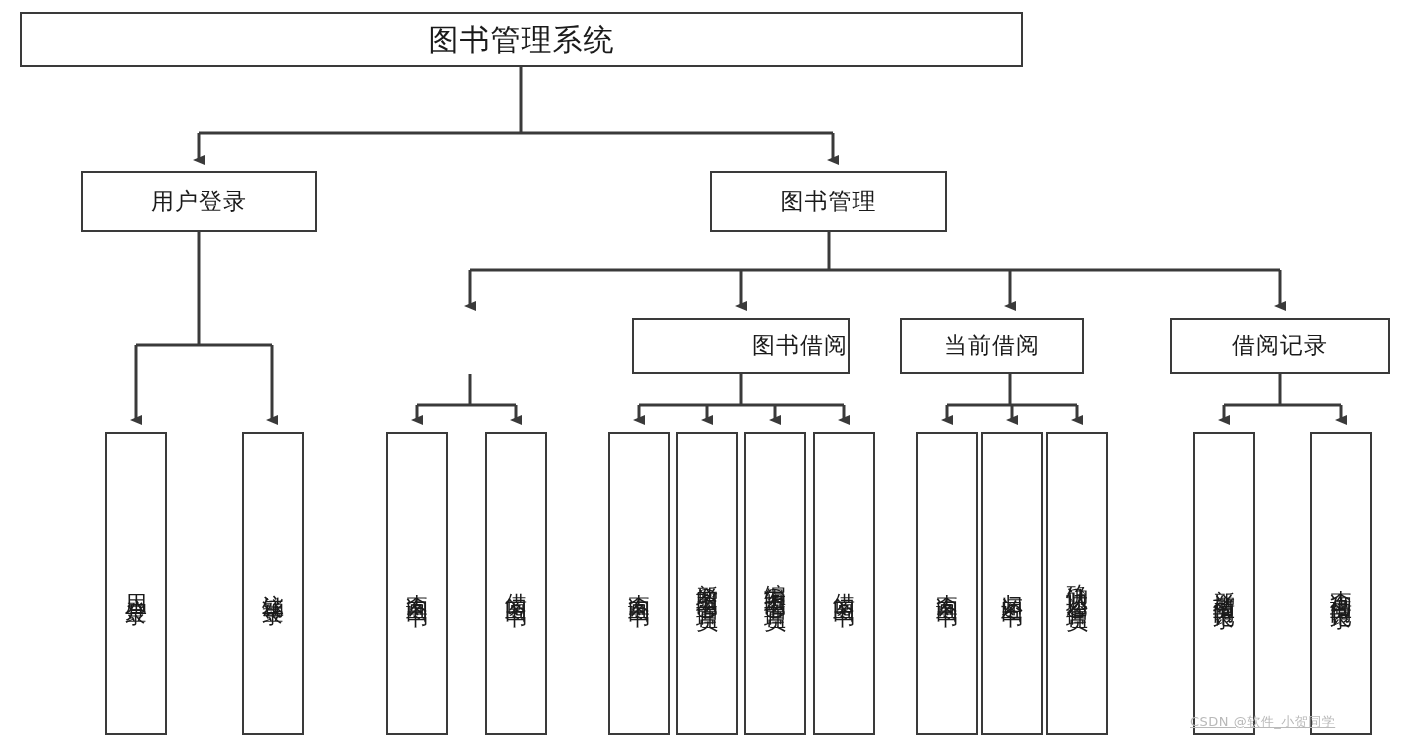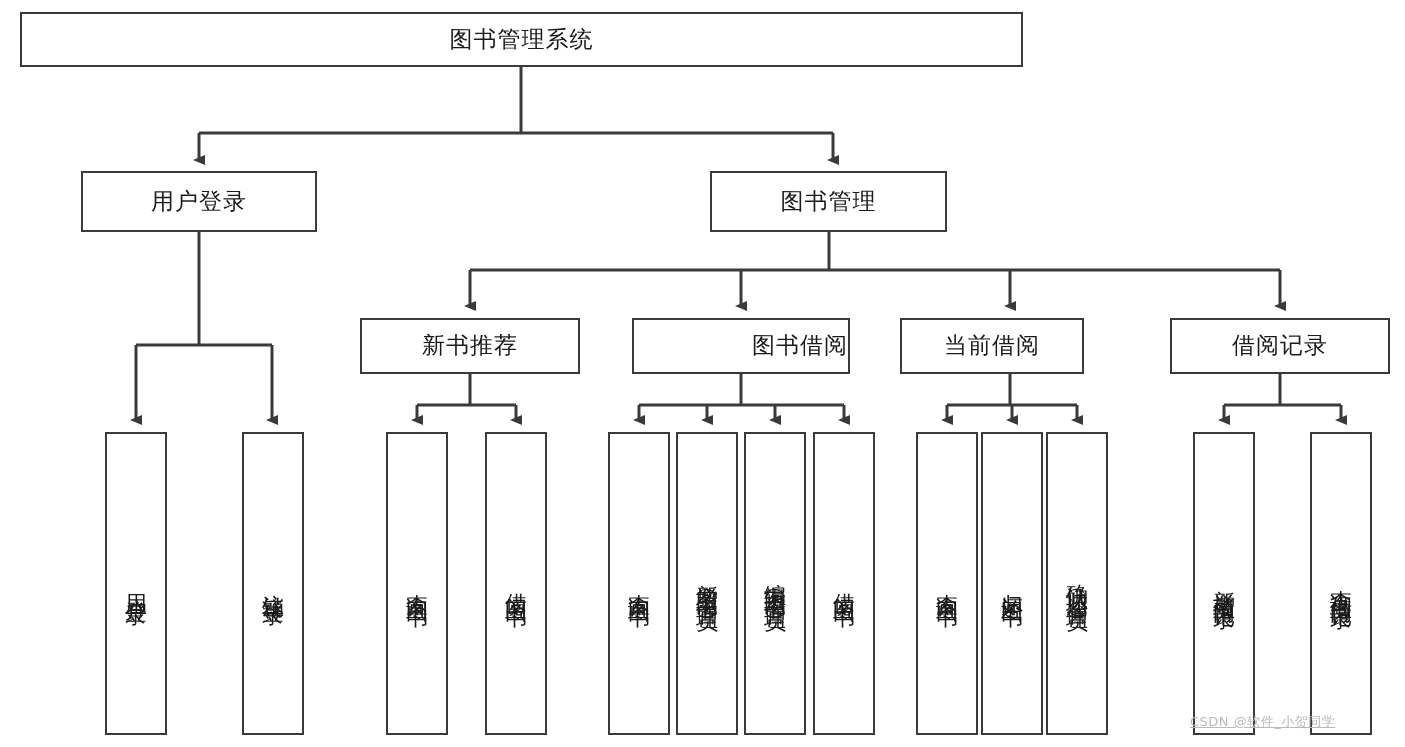--- a/index.html
+++ b/index.html
@@ -34,21 +34,21 @@
     align-items: center;
     justify-content: center;
     color: #1a1a1a;
   }
   .node.horiz {
     font-size: 23px;
     letter-spacing: 1px;
     line-height: 1.1;
   }
   .node.root {
-    font-size: 23px;
+    font-size: 30px;
   }
   .node.leaf {
     font-size: 22px;
     padding: 4px 0;
   }
   .vtext {
     writing-mode: vertical-rl;
     text-orientation: upright;
     -webkit-writing-mode: vertical-rl;
     letter-spacing: 4px;
@@ -126,23 +126,20 @@
     <span>图书管理系统</span>
   </div>
 
   <div class="node horiz" style="left:81px; top:171px; width:236px; height:61px;">
     <span>用户登录</span>
   </div>
   <div class="node horiz" style="left:710px; top:171px; width:237px; height:61px;">
     <span>图书管理</span>
   </div>
 
-  <div class="node horiz" style="left:360px; top:318px; width:220px; height:56px;">
-    <span>新书推荐</span>
-  </div>
   <div class="node horiz" style="left:632px; top:318px; width:218px; height:56px;justify-content:flex-end;">
     <span>图书借阅</span>
   </div>
   <div class="node horiz" style="left:900px; top:318px; width:184px; height:56px;">
     <span>当前借阅</span>
   </div>
   <div class="node horiz" style="left:1170px; top:318px; width:220px; height:56px;">
     <span>借阅记录</span>
   </div>
 

